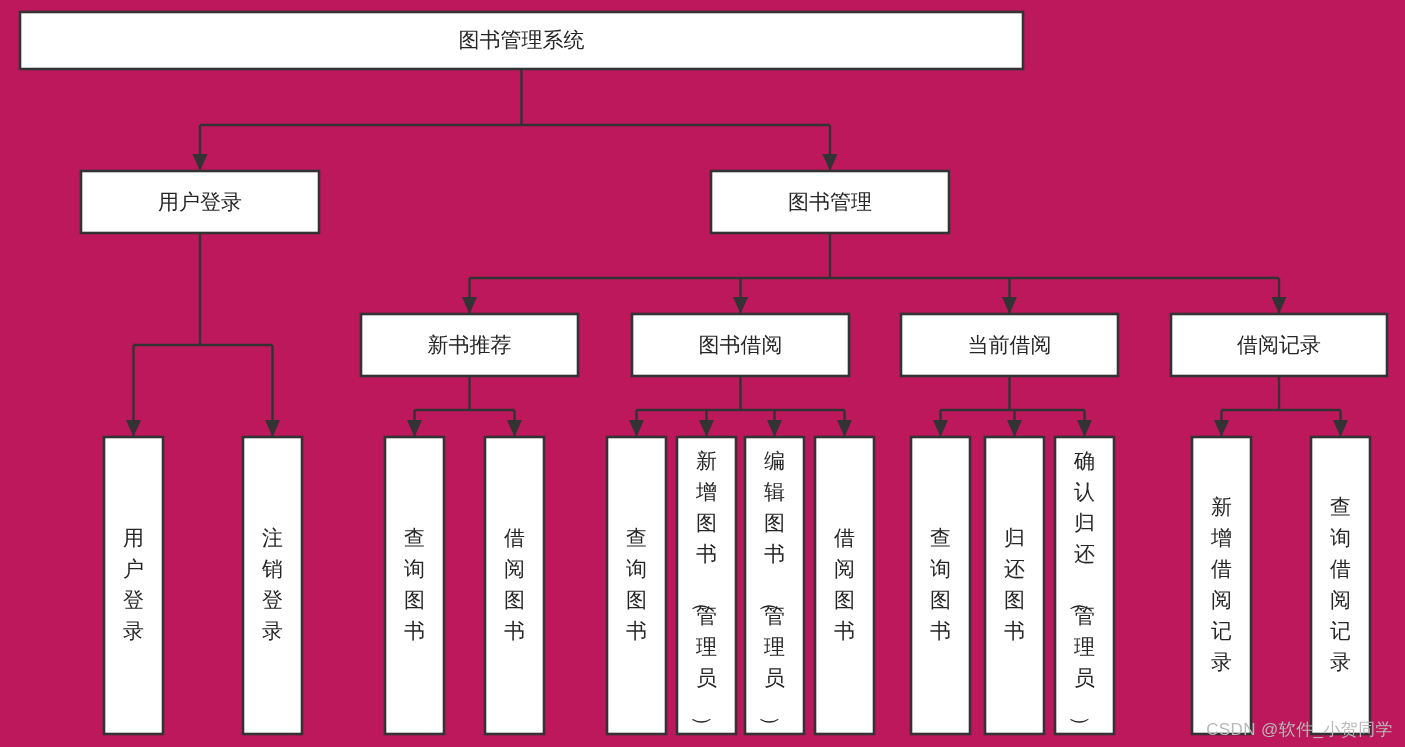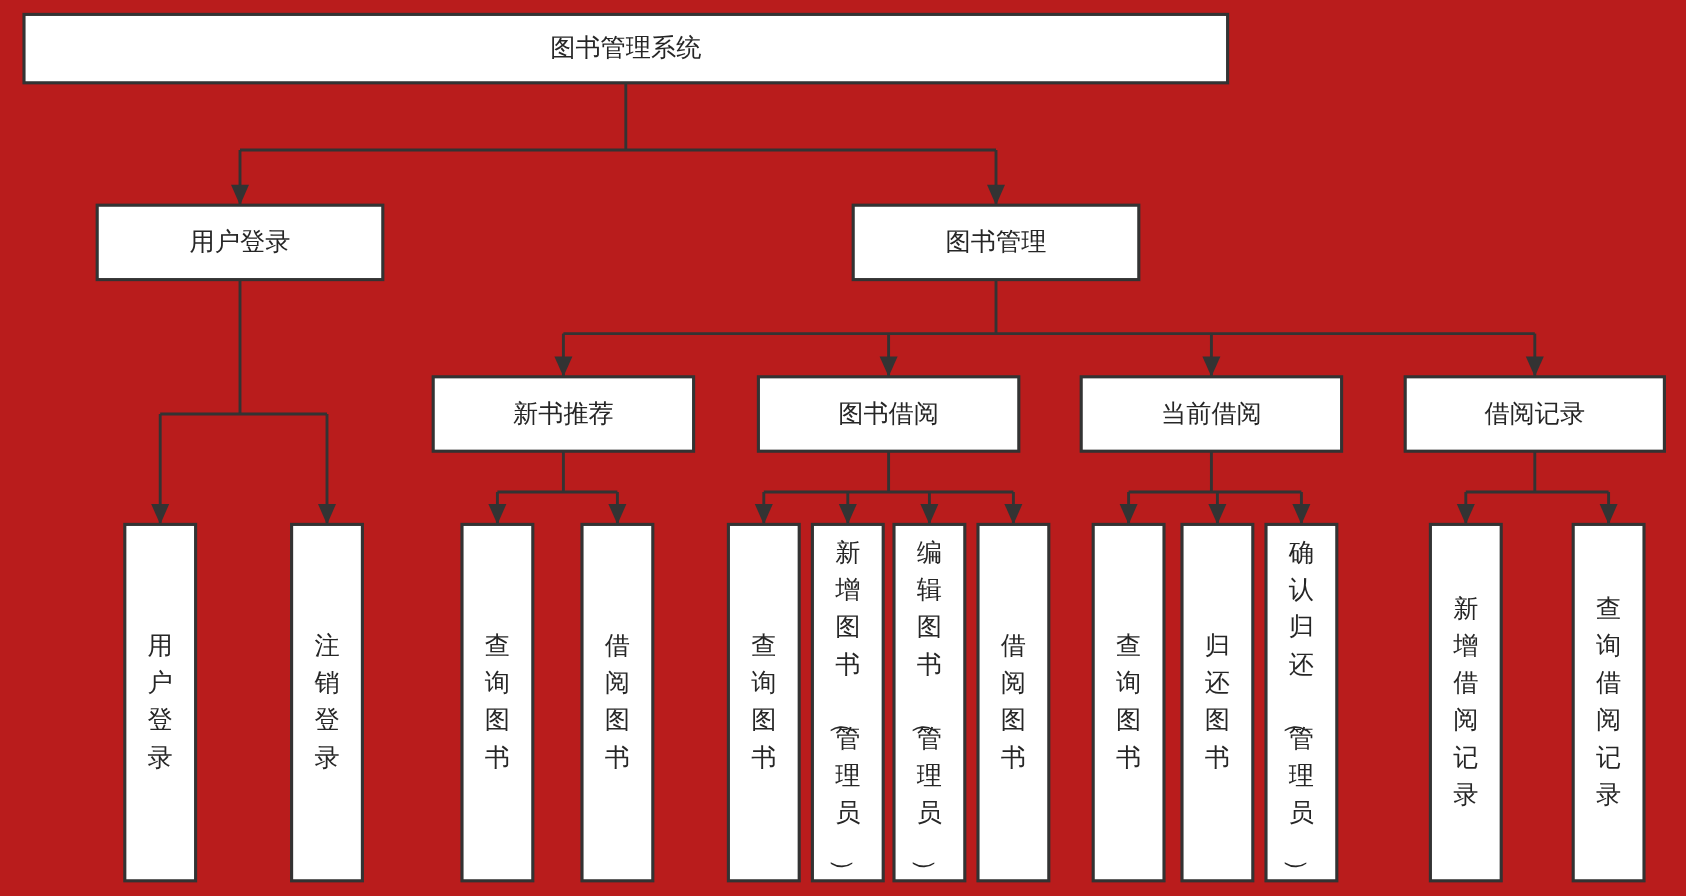--- a/index.html
+++ b/index.html
@@ -10,21 +10,21 @@
   body {
     width: 1405px;
     height: 747px;
     font-family: "Liberation Sans", sans-serif;
     overflow: hidden;
   }
   #diagram-root {
     position: relative;
     width: 1405px;
     height: 747px;
-    background: #b91c1c;
+    background: #be185d;
   }
   svg.flow {
     position: absolute;
     left: 0;
     top: 0;
     width: 1405px;
     height: 747px;
   }
   .node-rect {
     fill: #ffffff;
@@ -200,13 +200,14 @@
         <g>
           <rect class="node-rect" x="1192" y="437" width="59" height="297"></rect>
           <text class="node-label-v" x="1221.5" y="514"><tspan x="1221.5" dy="0">新</tspan><tspan x="1221.5" dy="31">增</tspan><tspan x="1221.5" dy="31">借</tspan><tspan x="1221.5" dy="31">阅</tspan><tspan x="1221.5" dy="31">记</tspan><tspan x="1221.5" dy="31">录</tspan></text>
         </g>
         <g>
           <rect class="node-rect" x="1311" y="437" width="59" height="297"></rect>
           <text class="node-label-v" x="1340.5" y="514"><tspan x="1340.5" dy="0">查</tspan><tspan x="1340.5" dy="31">询</tspan><tspan x="1340.5" dy="31">借</tspan><tspan x="1340.5" dy="31">阅</tspan><tspan x="1340.5" dy="31">记</tspan><tspan x="1340.5" dy="31">录</tspan></text>
         </g>
       </g>
     </svg>
+  <div class="watermark">CSDN @软件_小贺同学</div>
 </div>
 
 </body></html>

